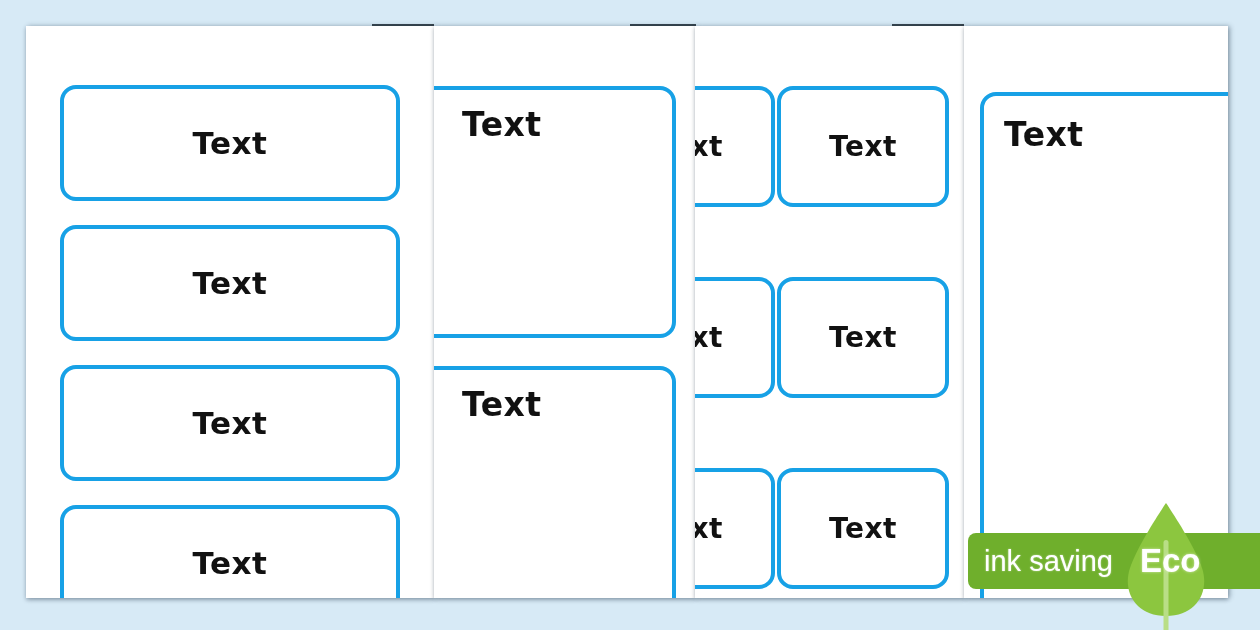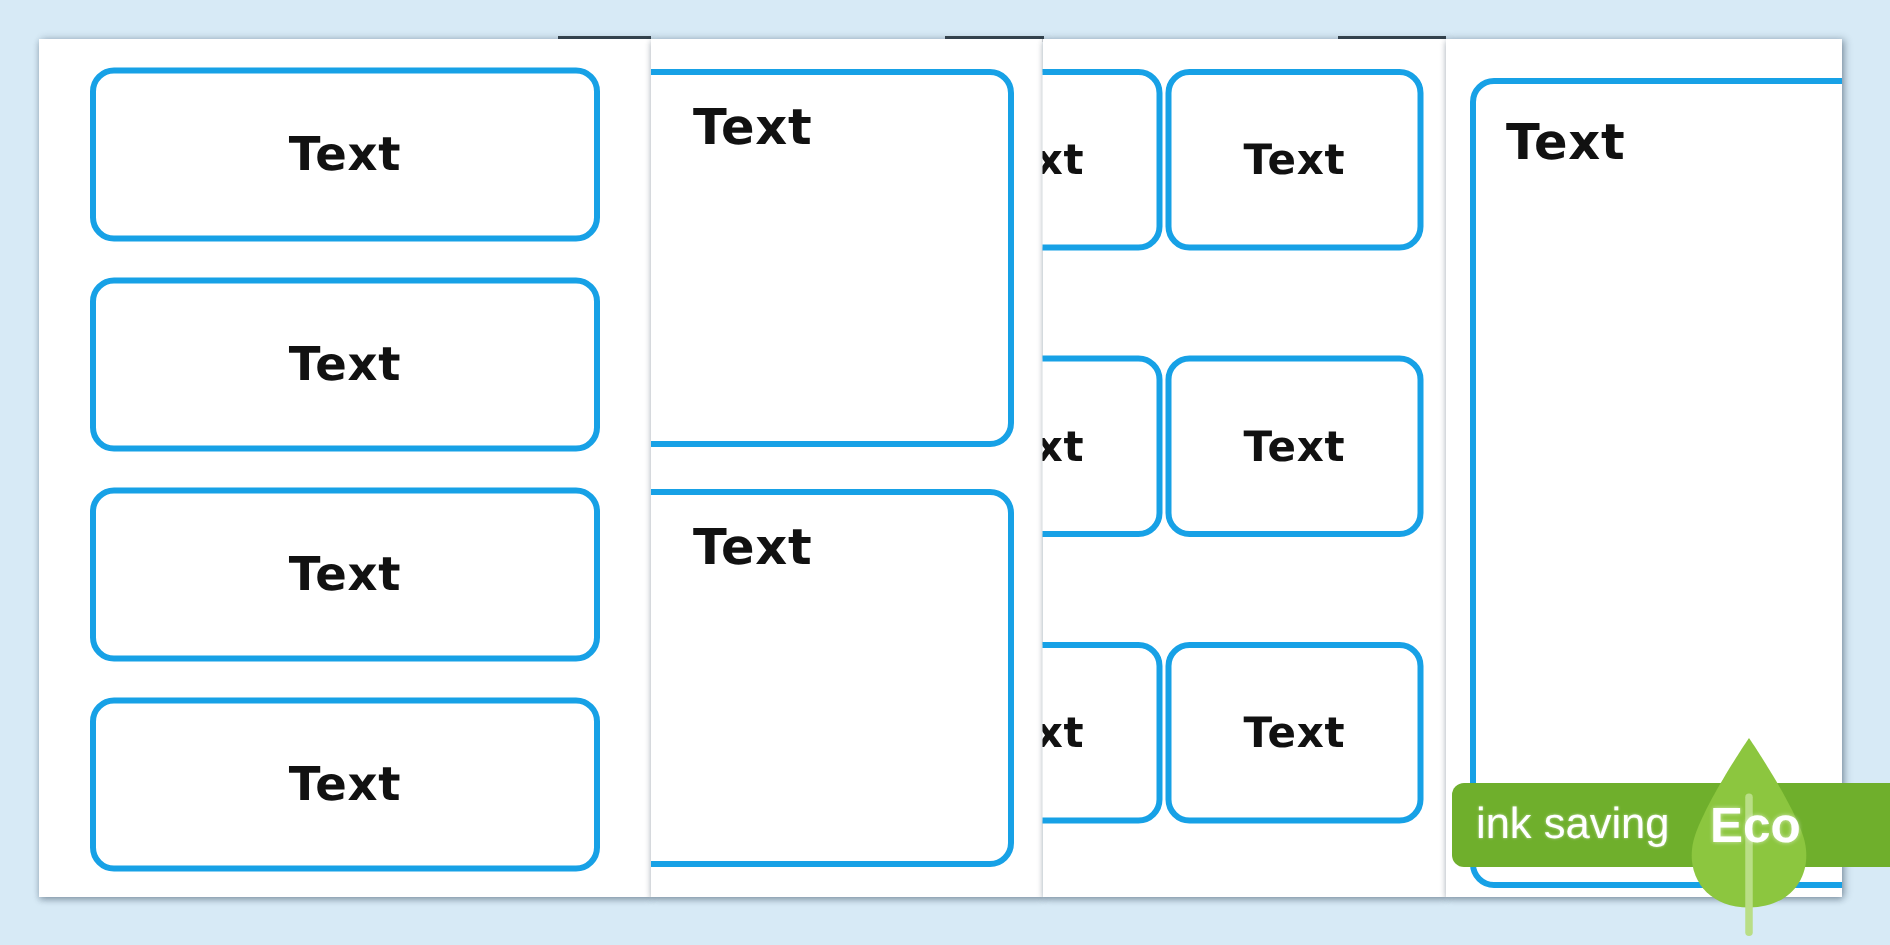--- a/index.html
+++ b/index.html
@@ -47,20 +47,21 @@
   }
 
   
   .tbox {
     position: absolute;
     box-sizing: border-box;
     border: 4px solid #17a1e6;
     border-radius: 16px;
     background: #ffffff;
     display: flex;
+    margin-top: 40px;
   }
   .tbox .lbl {
     font-family: "DejaVu Sans", sans-serif;
     font-weight: bold;
     color: #111111;
     letter-spacing: .5px;
     white-space: nowrap;
     line-height: 1;
   }
 
@@ -115,21 +116,21 @@
     top: 26px;
     width: 270px;          
     height: 540px;
   }
   #page-4 .tbox .lbl { font-size: 33px; padding: 22px 0 0 20px; }
 
   
   #eco-badge {
     position: absolute;
     left: 968px;
-    top: 522px;
+    top: 533px;
     width: 292px;
     height: 56px;
   }
   #eco-bar {
     position: absolute;
     left: 0;
     top: 0;
     width: 292px;
     height: 56px;
     background: #6faf2c;

